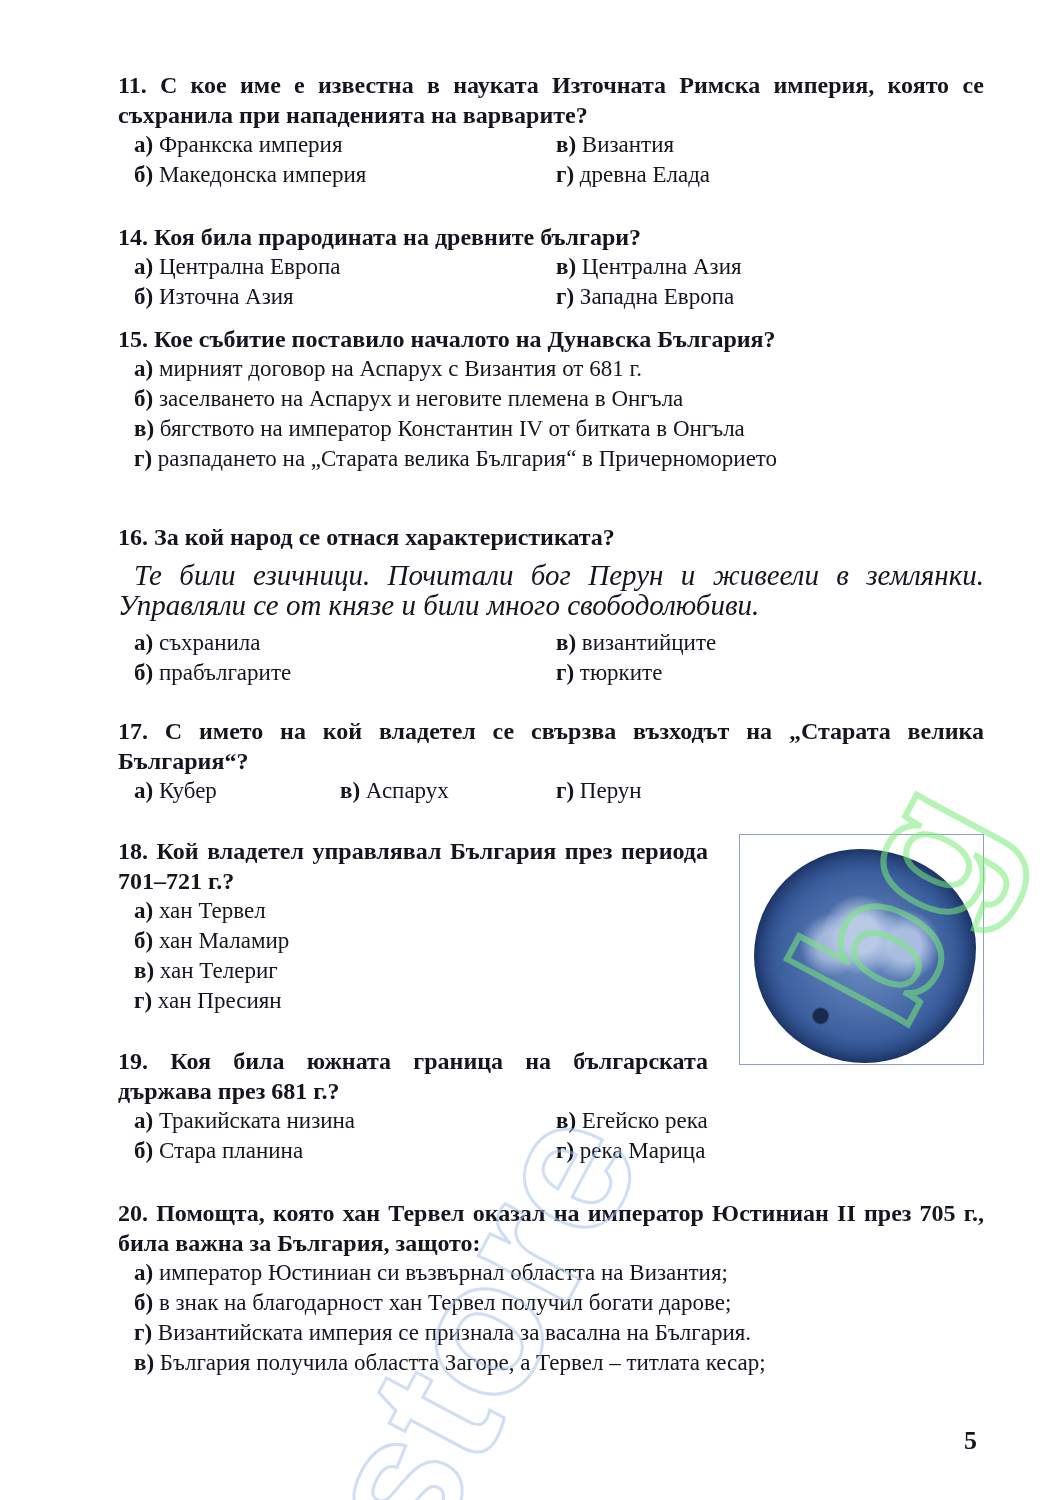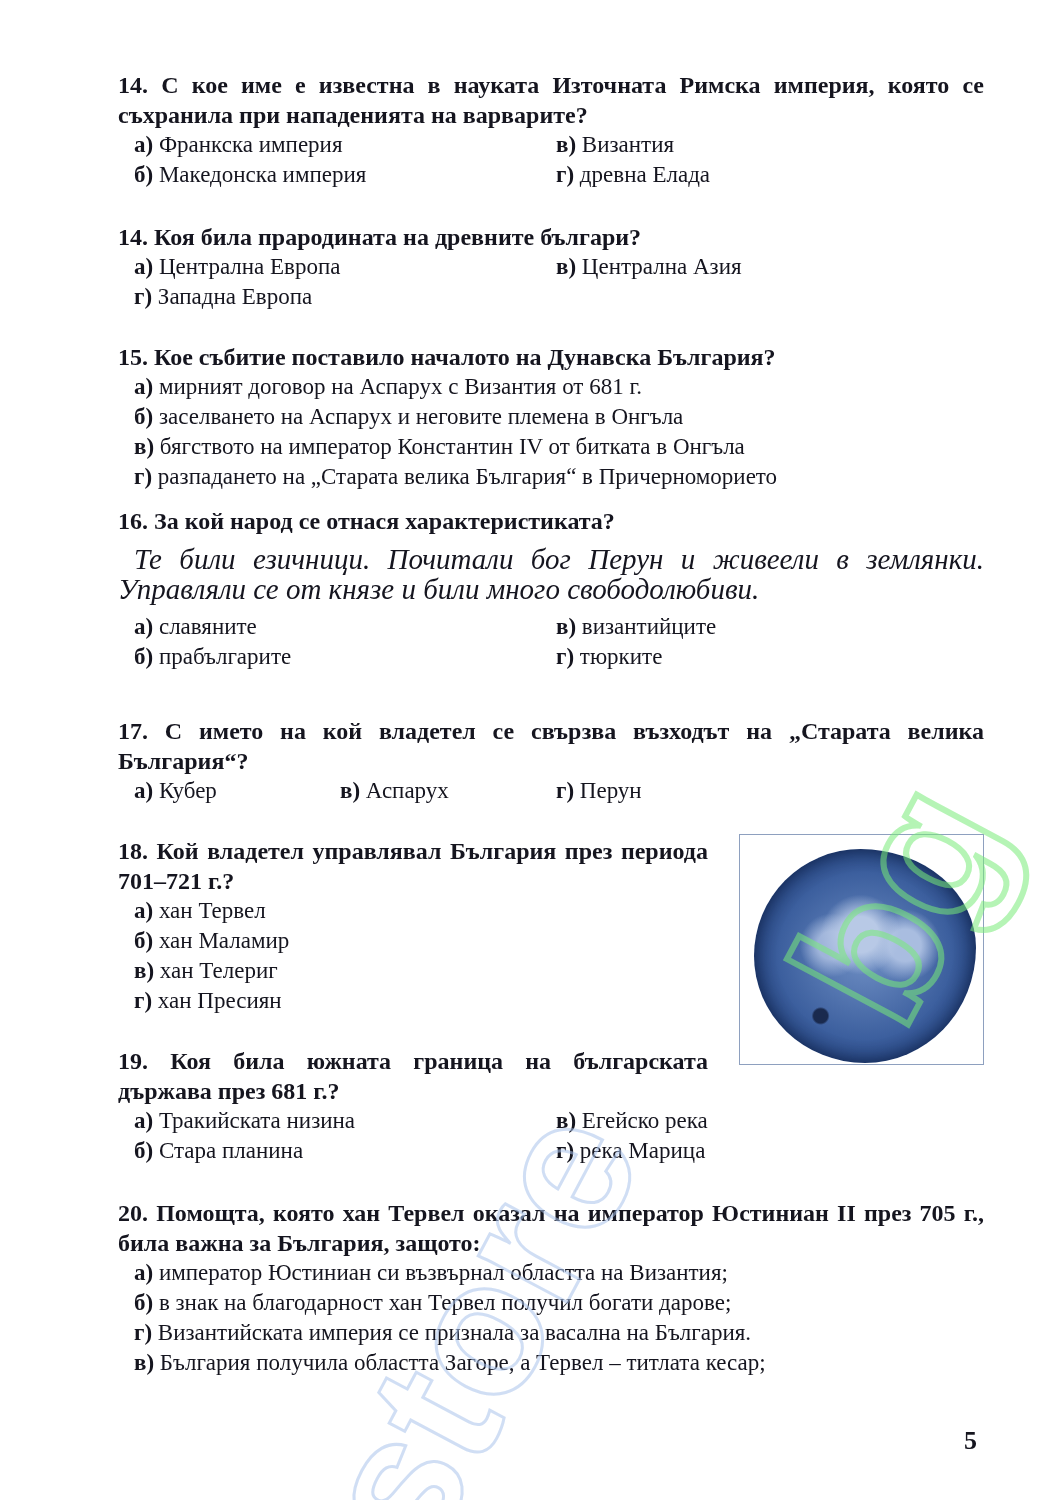--- a/index.html
+++ b/index.html
@@ -57,62 +57,63 @@
     }
     .page-num {
       position: absolute; left: 964px; top: 1426px;
       font-weight: bold; font-size: 26px;
     }
   </style>
 </head>
 <body>
 
 <div class="q" style="top:70px">
-  <p class="q-title">14. С кое име е известна в науката Източната Римска империя, която се съхранила при нападенията на варварите?</p>
+  <p class="q-title">11. С кое име е известна в науката Източната Римска империя, която се съхранила при нападенията на варварите?</p>
   <div class="opts col2">
     <div class="opt-row">
       <span class="opt"><b>а)</b> <span>Франкска империя</span></span>
       <span class="opt"><b>в)</b> <span>Византия</span></span>
     </div>
     <div class="opt-row">
       <span class="opt"><b>б)</b> <span>Македонска империя</span></span>
       <span class="opt"><b>г)</b> <span>древна Елада</span></span>
     </div>
   </div>
 </div>
 
 <div class="q" style="top:222px">
   <p class="q-title">14. Коя била прародината на древните българи?</p>
   <div class="opts col2">
     <div class="opt-row">
       <span class="opt"><b>а)</b> <span>Централна Европа</span></span>
       <span class="opt"><b>в)</b> <span>Централна Азия</span></span>
     </div>
     <div class="opt-row">
+      <span class="opt"><b>б)</b> <span>Източна Азия</span></span>
       <span class="opt"><b>г)</b> <span>Западна Европа</span></span>
     </div>
   </div>
 </div>
 
-<div class="q" style="top:342px">
+<div class="q" style="top:324px">
   <p class="q-title">15. Кое събитие поставило началото на Дунавска България?</p>
   <div class="opts">
     <span class="opt"><b>а)</b> <span>мирният договор на Аспарух с Византия от 681 г.</span></span>
     <span class="opt"><b>б)</b> <span>заселването на Аспарух и неговите племена в Онгъла</span></span>
     <span class="opt"><b>в)</b> <span>бягството на император Константин IV от битката в Онгъла</span></span>
     <span class="opt"><b>г)</b> <span>разпадането на „Старата велика България“ в Причерноморието</span></span>
   </div>
 </div>
 
-<div class="q" style="top:506px">
+<div class="q" style="top:522px">
   <p class="q-title">16. За кой народ се отнася характеристиката?</p>
   <p class="desc">Те били езичници. Почитали бог Перун и живеели в землянки. Управляли се от князе и били много свободолюбиви.</p>
   <div class="opts col2">
     <div class="opt-row">
-      <span class="opt"><b>а)</b> <span>славяните</span></span>
+      <span class="opt"><b>а)</b> <span>съхранила</span></span>
       <span class="opt"><b>в)</b> <span>византийците</span></span>
     </div>
     <div class="opt-row">
       <span class="opt"><b>б)</b> <span>прабългарите</span></span>
       <span class="opt"><b>г)</b> <span>тюрките</span></span>
     </div>
   </div>
 </div>
 
 <div class="q" style="top:716px">

